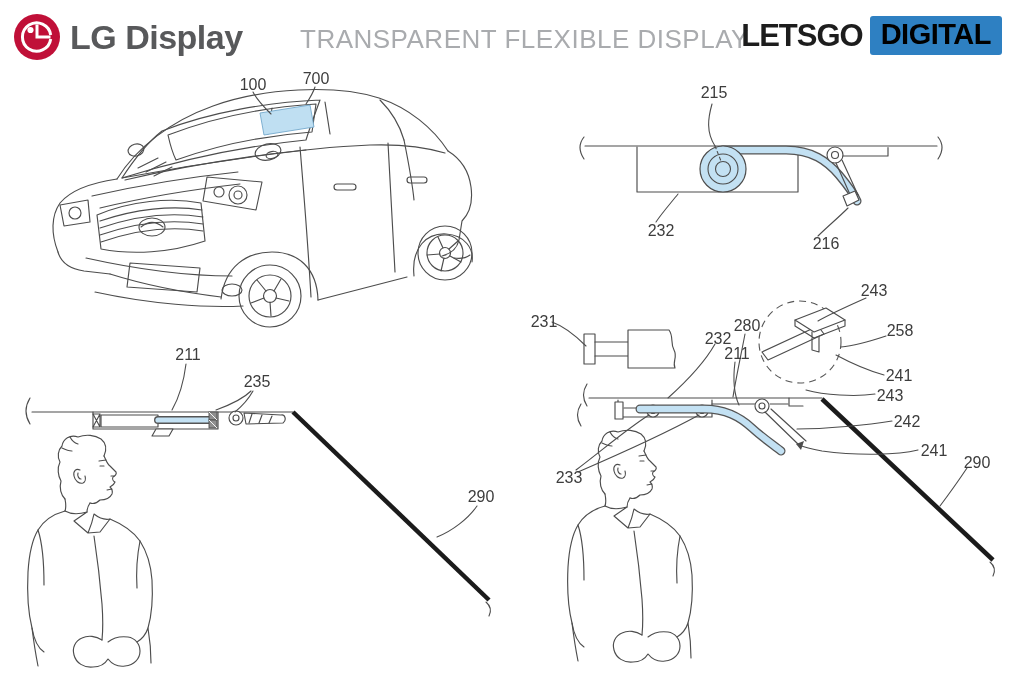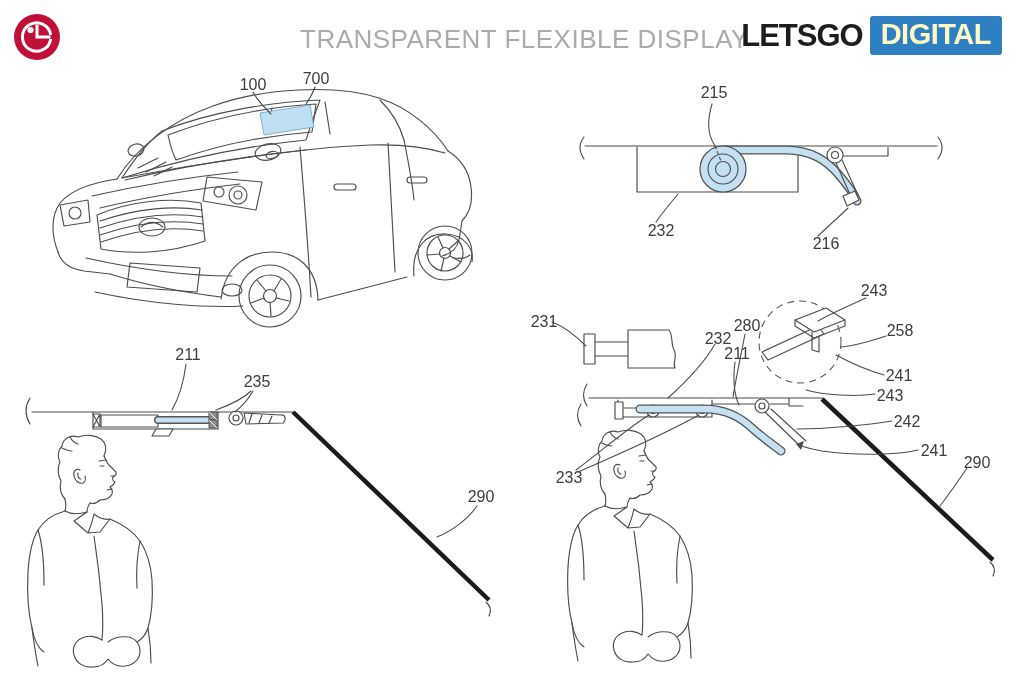--- a/index.html
+++ b/index.html
@@ -5,21 +5,21 @@
   html,body{margin:0;padding:0;background:#ffffff;}
   #canvas{position:relative;width:1024px;height:676px;background:#fff;overflow:hidden;
           font-family:"Liberation Sans",sans-serif;}
   
   #lg-logo{position:absolute;left:12px;top:12px;display:flex;align-items:center;gap:8px;}
   #lg-logo .lg-text{font-size:34px;font-weight:700;color:#58595b;letter-spacing:-0.5px;}
   #page-title{position:absolute;left:300px;top:24px;width:424px;text-align:center;
               font-size:26px;font-weight:400;color:#a9abae;letter-spacing:0.5px;white-space:nowrap;}
   #brand{position:absolute;right:22px;top:16px;display:flex;align-items:center;gap:7px;}
   #brand .letsgo{font-size:31px;font-weight:800;color:#1d1d1d;letter-spacing:-1px;}
-  #brand .digital{font-size:29px;font-weight:800;color:#fef9c3;background:#2e80c2;
+  #brand .digital{font-size:29px;font-weight:800;color:#000000;background:#2e80c2;
                   padding:4px 11px 6px 11px;border-radius:3px;letter-spacing:-0.5px;line-height:1;}
   
   #art{position:absolute;left:0;top:0;}
   .ln{fill:none;stroke:#4d4d4d;stroke-width:1.15;stroke-linecap:round;stroke-linejoin:round;}
   .lnw{fill:#ffffff;stroke:#4d4d4d;stroke-width:1.15;stroke-linejoin:round;}
   .lead{fill:none;stroke:#4d4d4d;stroke-width:1.1;stroke-linecap:round;}
   .lbl{font-family:"Liberation Sans",sans-serif;font-size:16px;fill:#3d3d3d;text-anchor:middle;}
   .bandU{fill:none;stroke:#555;stroke-width:9;stroke-linecap:round;}
   .bandB{fill:none;stroke:#c3e1f3;stroke-width:6.4;stroke-linecap:round;}
   .thick{fill:none;stroke:#1b1b1b;stroke-width:4.5;stroke-linecap:butt;}
@@ -30,20 +30,21 @@
 
 <div id="canvas">
 
   <div id="lg-logo">
     <svg width="50" height="50" viewBox="0 0 50 50">
       <circle cx="25" cy="25" r="23" fill="#c01038"></circle>
       <circle cx="18.5" cy="18" r="3.1" fill="#ffffff"></circle>
       <path d="M25,12.5 V25 H38.5" fill="none" stroke="#ffffff" stroke-width="3"></path>
       <path d="M38.7,27 A14.2,14.2 0 1 1 38.7,23" fill="none" stroke="#ffffff" stroke-width="3"></path>
     </svg>
+    <span class="lg-text">LG Display</span>
   </div>
 
   <div id="page-title">TRANSPARENT FLEXIBLE DISPLAY</div>
 
   <div id="brand">
     <span class="letsgo">LETSGO</span>
     <span class="digital">DIGITAL</span>
   </div>
 
   <svg id="art" width="1024" height="676" viewBox="0 0 1024 676">

